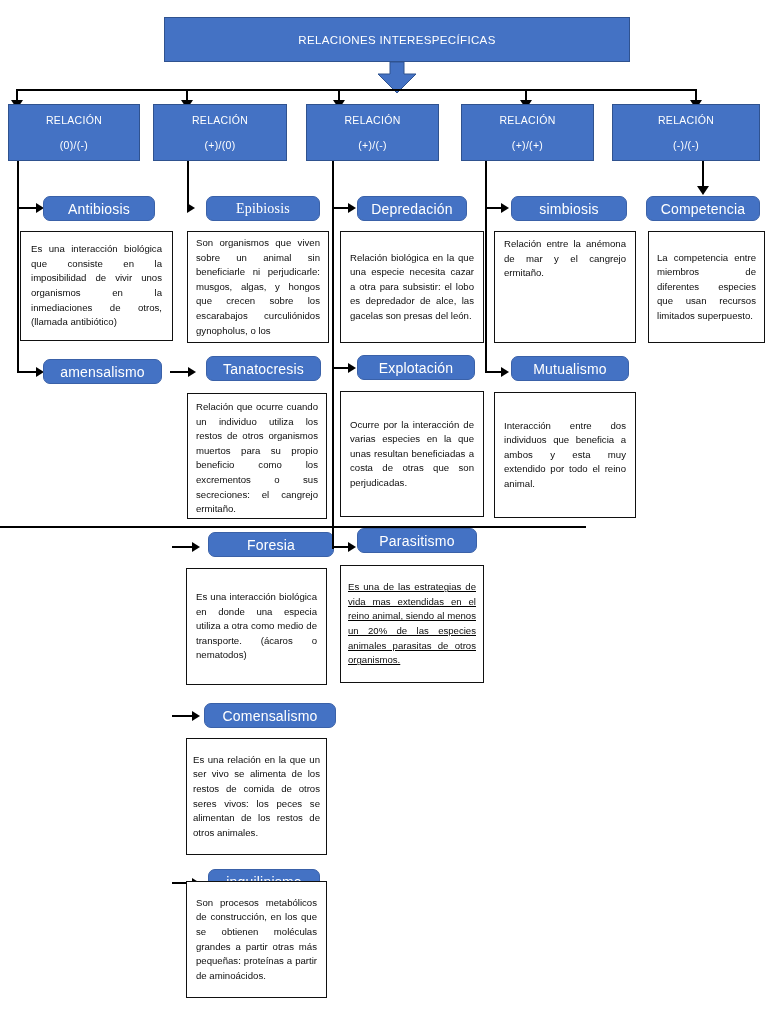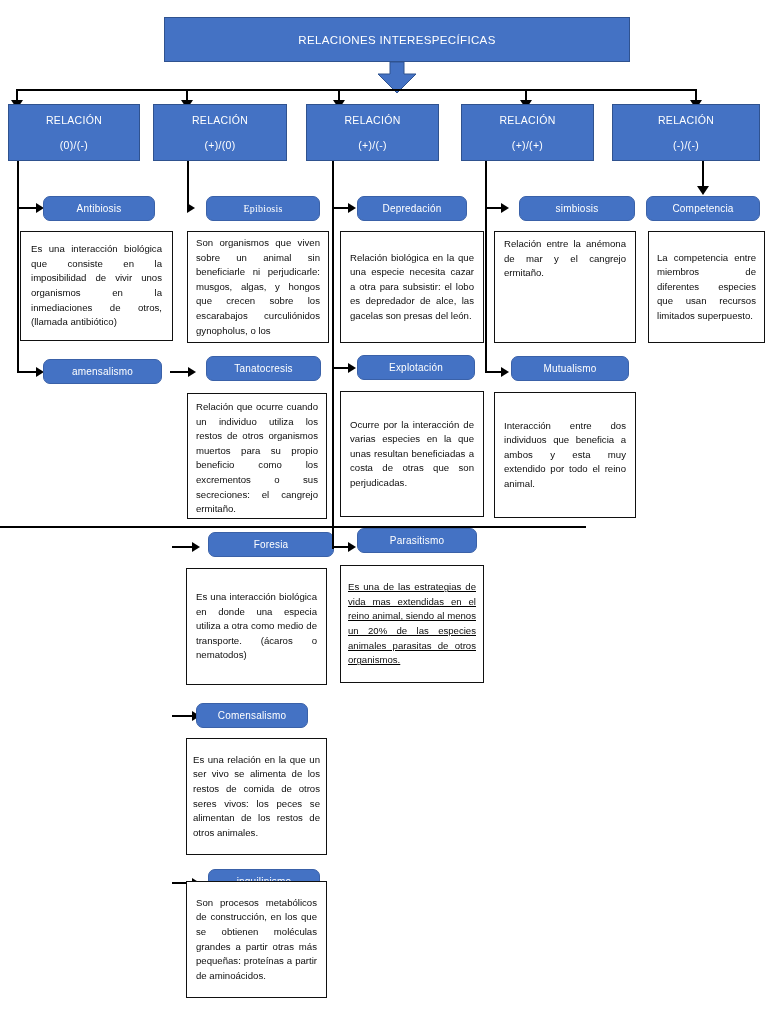--- a/index.html
+++ b/index.html
@@ -76,21 +76,21 @@
   .pill {
     position: absolute;
     background: #4472C4;
     border: 1px solid #3A61A8;
     border-radius: 7px;
     box-sizing: border-box;
     display: flex;
     align-items: center;
     justify-content: center;
     color: #ffffff;
-    font-size: 10px;
+    font-size: 14px;
     letter-spacing: .2px;
   }
   
   .desc {
     position: absolute;
     background: #ffffff;
     border: 1.6px solid #111111;
     box-sizing: border-box;
     overflow: hidden;
   }
@@ -212,21 +212,21 @@
   <div class="arrow-r" style="left:192px; top:542px;"></div>
   <div class="pill" style="left:208px; top:532px; width:126px; height:25px;">
     <span>Foresia</span>
   </div>
   <div class="desc vcenter" style="left:186px; top:568px; width:141px; height:117px; padding:6px 9px;">
     <p>Es una interacción biológica en donde una especia utiliza a otra como medio de transporte. (ácaros o nematodos)</p>
   </div>
 
   <div class="ln" style="left:172px; top:715px; width:22px; height:2px;"></div>
   <div class="arrow-r" style="left:192px; top:711px;"></div>
-  <div class="pill" style="left:196px; top:703px; width:112px; height:25px;">
+  <div class="pill" style="left:204px; top:703px; width:132px; height:25px;">
     <span>Comensalismo</span>
   </div>
   <div class="desc vcenter" style="left:186px; top:738px; width:141px; height:117px; padding:6px 6px;">
     <p>Es una relación en la que un ser vivo se alimenta de los restos de comida de otros seres vivos: los peces se alimentan de los restos de otros animales.</p>
   </div>
 
   <div class="ln" style="left:172px; top:882px; width:22px; height:2px;"></div>
   <div class="arrow-r" style="left:192px; top:878px;"></div>
   <div class="pill" style="left:208px; top:869px; width:112px; height:25px;">
     <span>inquilinismo</span>
@@ -263,21 +263,21 @@
   <div class="desc vcenter" style="left:340px; top:565px; width:144px; height:118px; padding:6px 7px;text-decoration:underline;">
     <p>Es una de las estrategias de vida mas extendidas en el reino animal, siendo al menos un 20% de las especies animales parasitas de otros organismos.</p>
   </div>
 
   <div class="ln" style="left:485px; top:161px; width:2px; height:212px;"></div>
   <div class="ln" style="left:485px; top:207px; width:18px; height:2px;"></div>
   <div class="arrow-r" style="left:501px; top:203px;"></div>
   <div class="ln" style="left:485px; top:371px; width:18px; height:2px;"></div>
   <div class="arrow-r" style="left:501px; top:367px;"></div>
 
-  <div class="pill" style="left:511px; top:196px; width:116px; height:25px;margin-left:8px;">
+  <div class="pill" style="left:511px; top:196px; width:116px; height:25px;">
     <span>simbiosis</span>
   </div>
   <div class="desc vtop" style="left:494px; top:231px; width:142px; height:112px; padding:5px 9px;">
     <p>Relación entre la anémona de mar y el cangrejo ermitaño.</p>
   </div>
 
   <div class="pill" style="left:511px; top:356px; width:118px; height:25px;">
     <span>Mutualismo</span>
   </div>
   <div class="desc vcenter" style="left:494px; top:392px; width:142px; height:126px; padding:6px 9px;">

